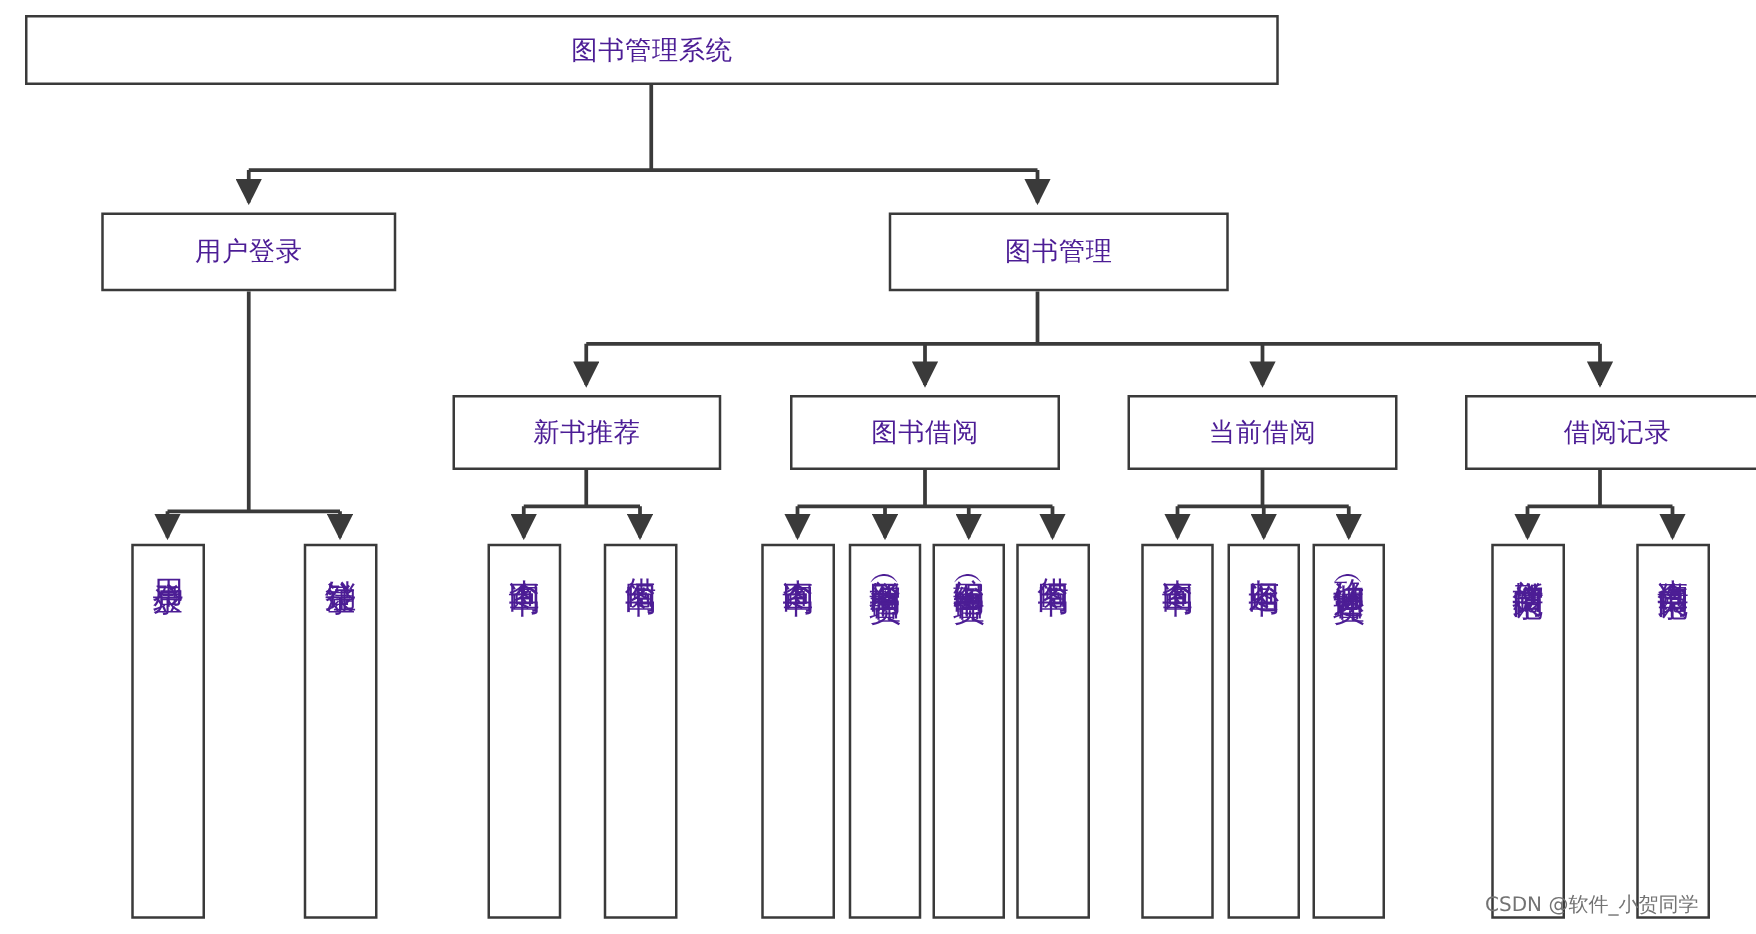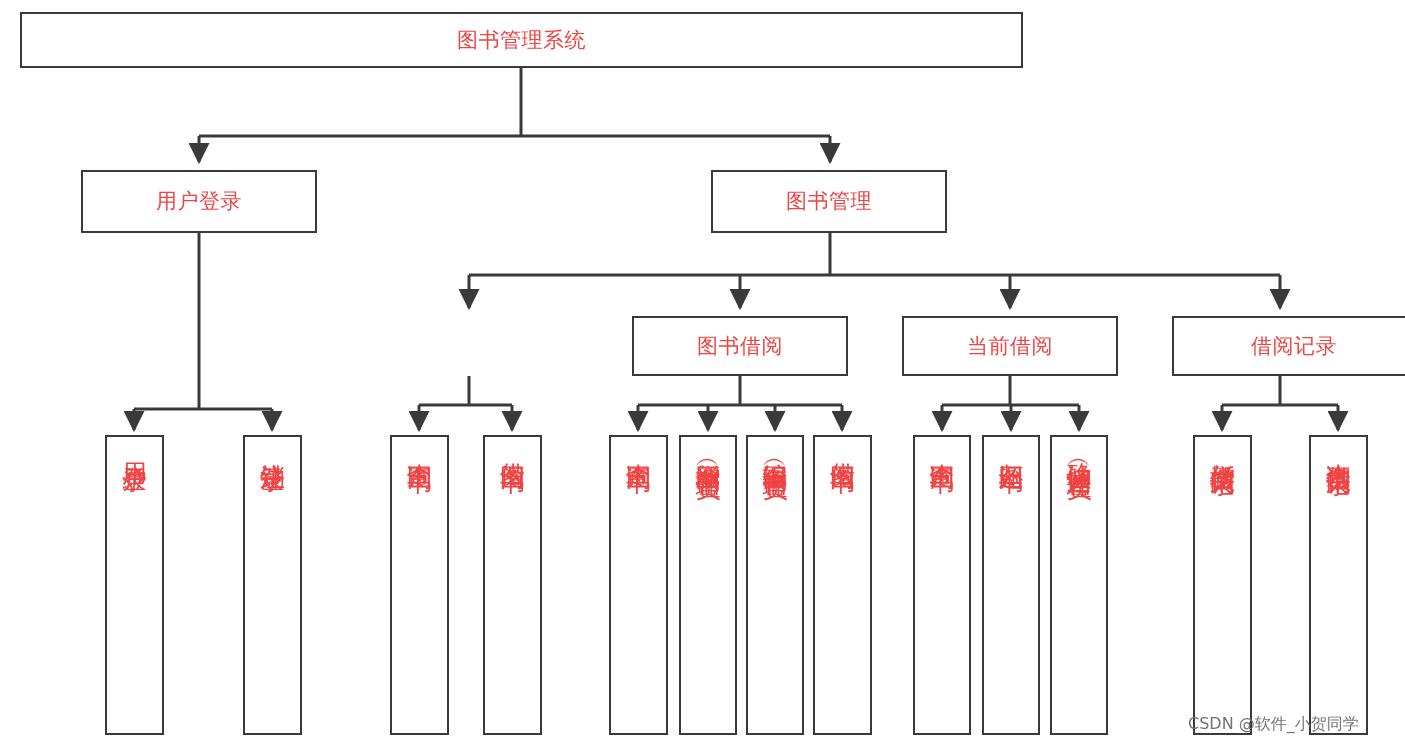--- a/index.html
+++ b/index.html
@@ -25,21 +25,21 @@
     position: absolute;
     box-sizing: border-box;
     background: #ffffff;
     border: 2px solid #3a3a3a;
     display: flex;
     align-items: center;
     justify-content: center;
     z-index: 2;
   }
   .node .lbl {
-    color: #ef4444;
+    color: #4c1d95;
     line-height: 1.05;
     text-align: left;
     white-space: pre;
   }
   .node.horiz .lbl {
     font-size: 21px;
     letter-spacing: 0.5px;
   }
   .node.vert {
     align-items: flex-start;
@@ -118,24 +118,27 @@
     </g>
   </svg>
 
   <div class="node horiz" style="left:20px; top:12px; width:1003px; height:56px;">
     <span class="lbl">图书管理系统</span>
   </div>
 
   <div class="node horiz" style="left:81px; top:170px; width:236px; height:63px;">
     <span class="lbl">用户登录</span>
   </div>
-  <div class="node horiz" style="left:711px; top:170px; width:236px; height:63px;">
+  <div class="node horiz" style="left:711px; top:170px; width:272px; height:63px;">
     <span class="lbl">图书管理</span>
   </div>
 
+  <div class="node horiz" style="left:362px; top:316px; width:215px; height:60px;">
+    <span class="lbl">新书推荐</span>
+  </div>
   <div class="node horiz" style="left:632px; top:316px; width:216px; height:60px;">
     <span class="lbl">图书借阅</span>
   </div>
   <div class="node horiz" style="left:902px; top:316px; width:216px; height:60px;">
     <span class="lbl">当前借阅</span>
   </div>
   <div class="node horiz" style="left:1172px; top:316px; width:244px; height:60px;">
     <span class="lbl">借阅记录</span>
   </div>
 

